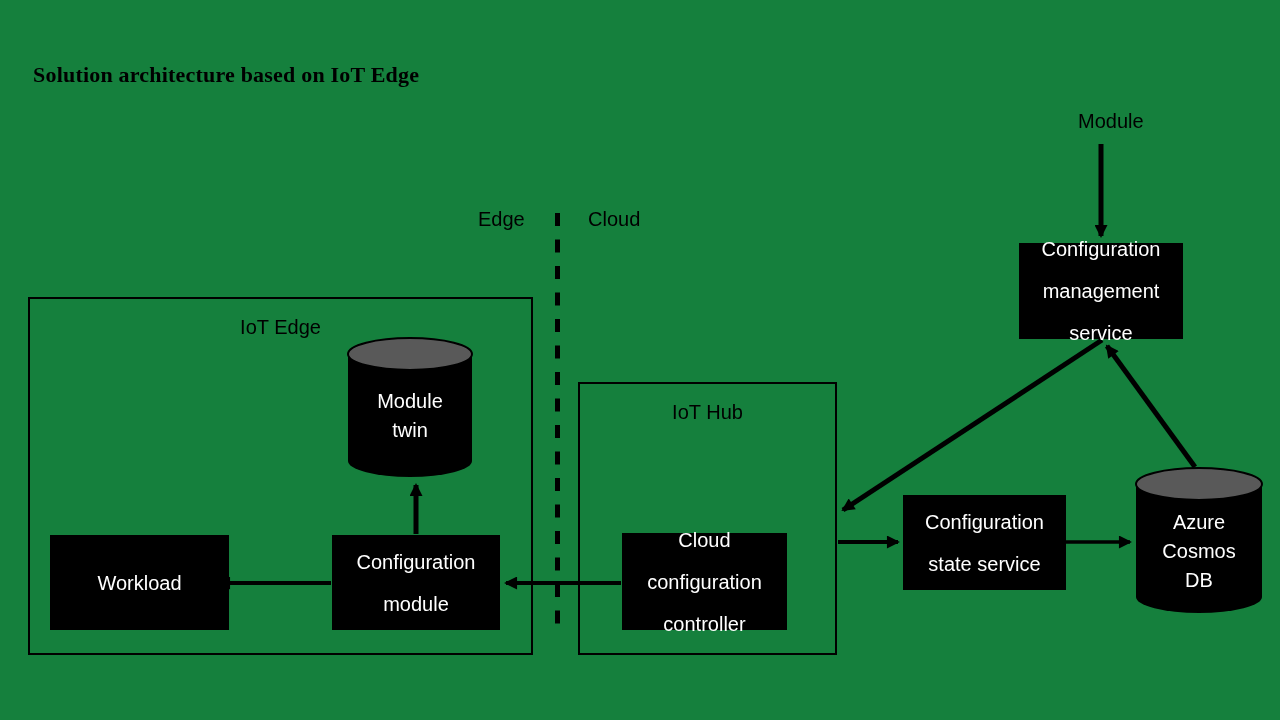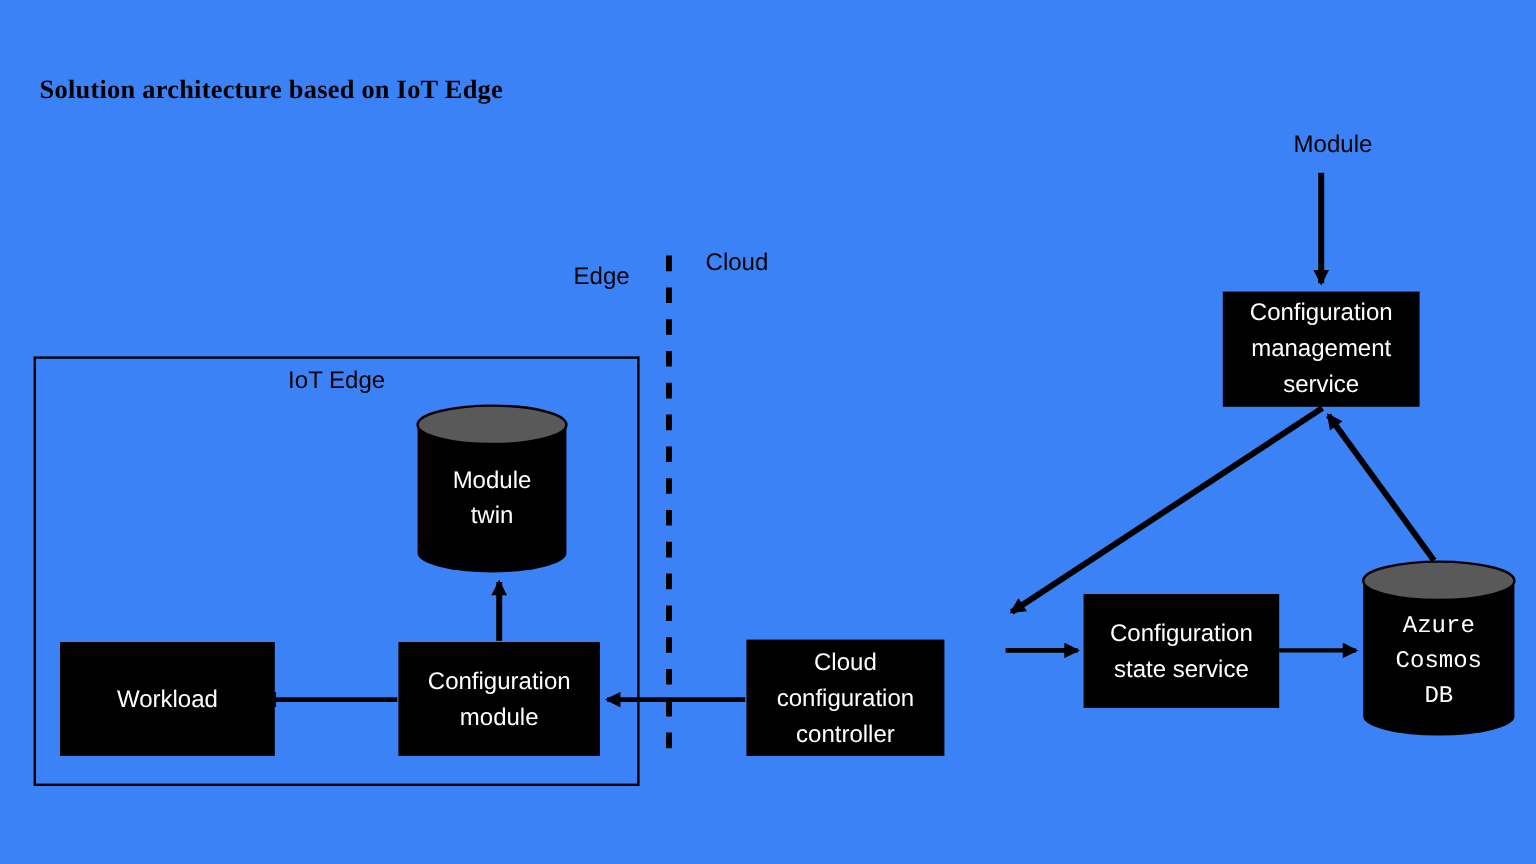--- a/index.html
+++ b/index.html
@@ -4,21 +4,21 @@
 <style>
   html, body {
     margin: 0;
     padding: 0;
     background: #ffffff;
   }
   .canvas {
     position: relative;
     width: 1280px;
     height: 720px;
-    background: #3b82f6;
+    background: #15803d;
     overflow: hidden;
     font-family: "Liberation Sans", "DejaVu Sans", sans-serif;
     color: #000000;
   }
   .lines {
     position: absolute;
     left: 0;
     top: 0;
     width: 1280px;
     height: 720px;
@@ -32,64 +32,64 @@
     font-size: 22px;
     letter-spacing: 0.2px;
     white-space: nowrap;
   }
   .free-label {
     position: absolute;
     font-size: 20px;
     white-space: nowrap;
   }
   .lbl-edits { left: 1078px; top: 110px; }
-  .lbl-edge  { left: 478px;  top: 220px; }
+  .lbl-edge  { left: 478px;  top: 208px; }
   .lbl-cloud { left: 588px;  top: 208px; }
   .group-box {
     position: absolute;
     border: 2px solid #000000;
     background: transparent;
     box-sizing: border-box;
   }
   .group-iot-edge { left: 28px;  top: 297px; width: 505px; height: 358px; }
   .group-iot-hub  { left: 578px; top: 382px; width: 259px; height: 273px; }
   .group-label {
     width: 100%;
     text-align: center;
     font-size: 20px;
-    padding-top: 7px;
+    padding-top: 17px;
   }
   .node-box {
     position: absolute;
     background: #000000;
     color: #ffffff;
     display: flex;
     align-items: center;
     justify-content: center;
     text-align: center;
     font-size: 20px;
-    line-height: 30px;
+    line-height: 42px;
     white-space: pre-line;
     box-sizing: border-box;
   }
   .node-workload { left: 50px;   top: 535px; width: 179px; height: 95px; }
   .node-config-module { left: 332px; top: 535px; width: 168px; height: 95px; }
   .node-ccc { left: 622px; top: 533px; width: 165px; height: 97px; }
   .node-cms { left: 1019px; top: 243px; width: 164px; height: 96px; }
   .node-css { left: 903px; top: 495px; width: 163px; height: 95px; }
   .cyl-label {
     position: absolute;
     color: #ffffff;
     text-align: center;
     font-size: 20px;
     line-height: 29px;
     white-space: pre-line;
   }
   .cyl-label-module-twin { left: 348px; top: 387px; width: 124px; }
-  .cyl-label-cosmos      { left: 1136px; top: 508px; width: 126px; font-family: Liberation Mono, monospace; }
+  .cyl-label-cosmos      { left: 1136px; top: 508px; width: 126px; }
 </style>
 </head>
 <body>
 
 <div class="canvas">
 
   <svg class="lines" viewBox="0 0 1280 720" xmlns="http://www.w3.org/2000/svg">
     <defs>
       <marker id="ah" viewBox="0 0 10 10" refX="8.5" refY="5" markerWidth="15" markerHeight="13" orient="auto" markerUnits="userSpaceOnUse">
         <path d="M0,0 L10,5 L0,10 Z" fill="#000000"></path>
@@ -121,20 +121,23 @@
   <div class="page-title">Solution architecture based on IoT Edge</div>
 
   <div class="free-label lbl-edits">Module</div>
   <div class="free-label lbl-edge">Edge</div>
   <div class="free-label lbl-cloud">Cloud</div>
 
   <div class="group-box group-iot-edge">
     <div class="group-label">IoT Edge</div>
   </div>
 
+  <div class="group-box group-iot-hub">
+    <div class="group-label">IoT Hub</div>
+  </div>
 
   <div class="node-box node-workload">Workload</div>
   <div class="node-box node-config-module">Configuration
 module</div>
   <div class="node-box node-ccc">Cloud
 configuration
 controller</div>
   <div class="node-box node-cms">Configuration
 management
 service</div>

